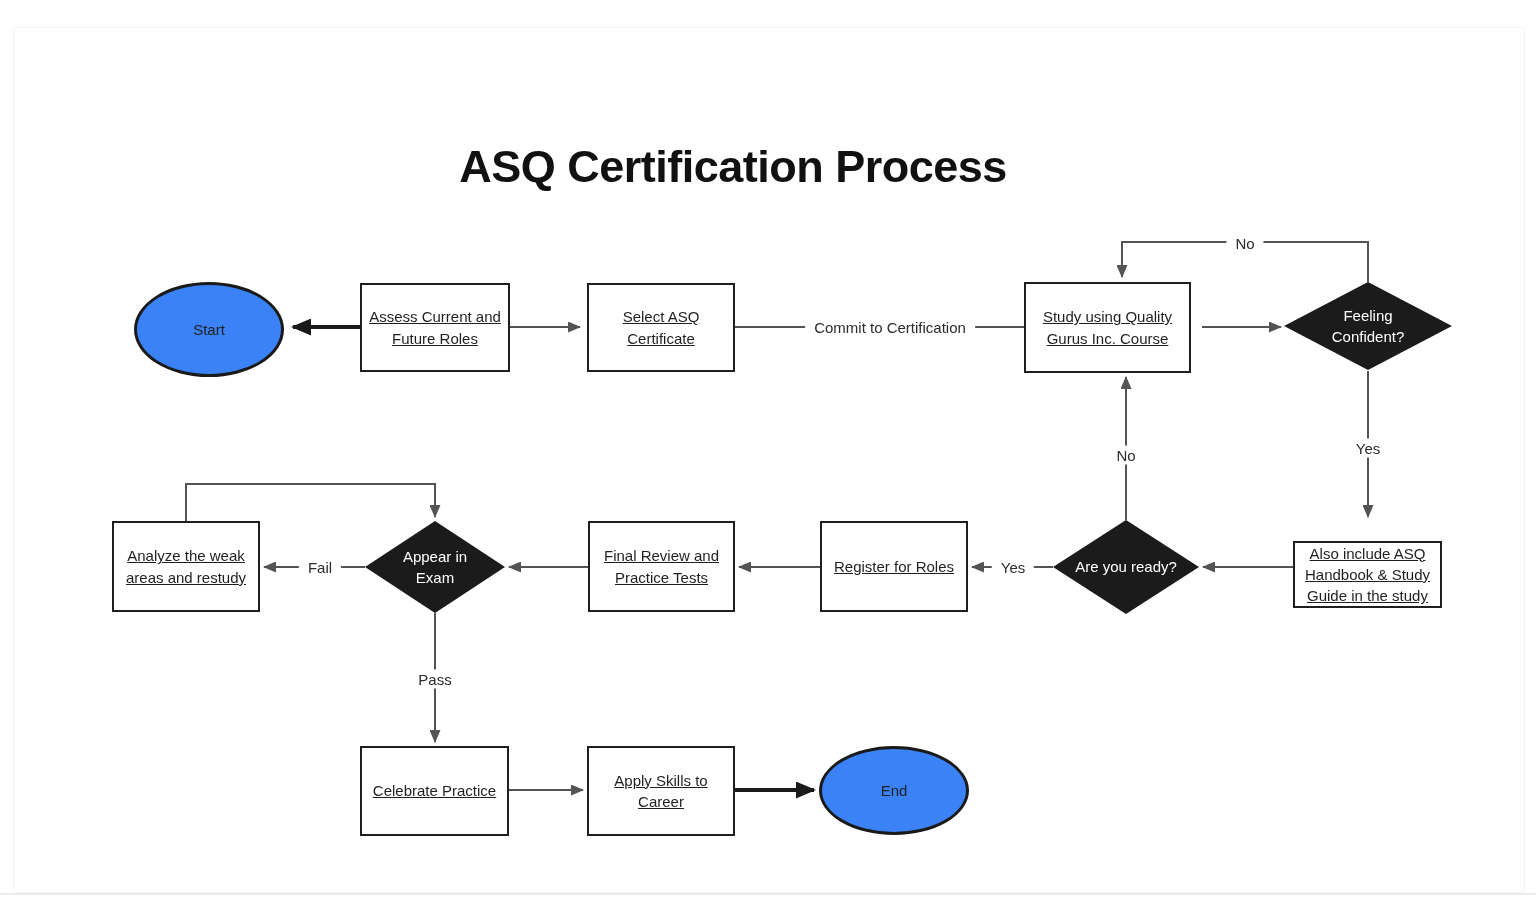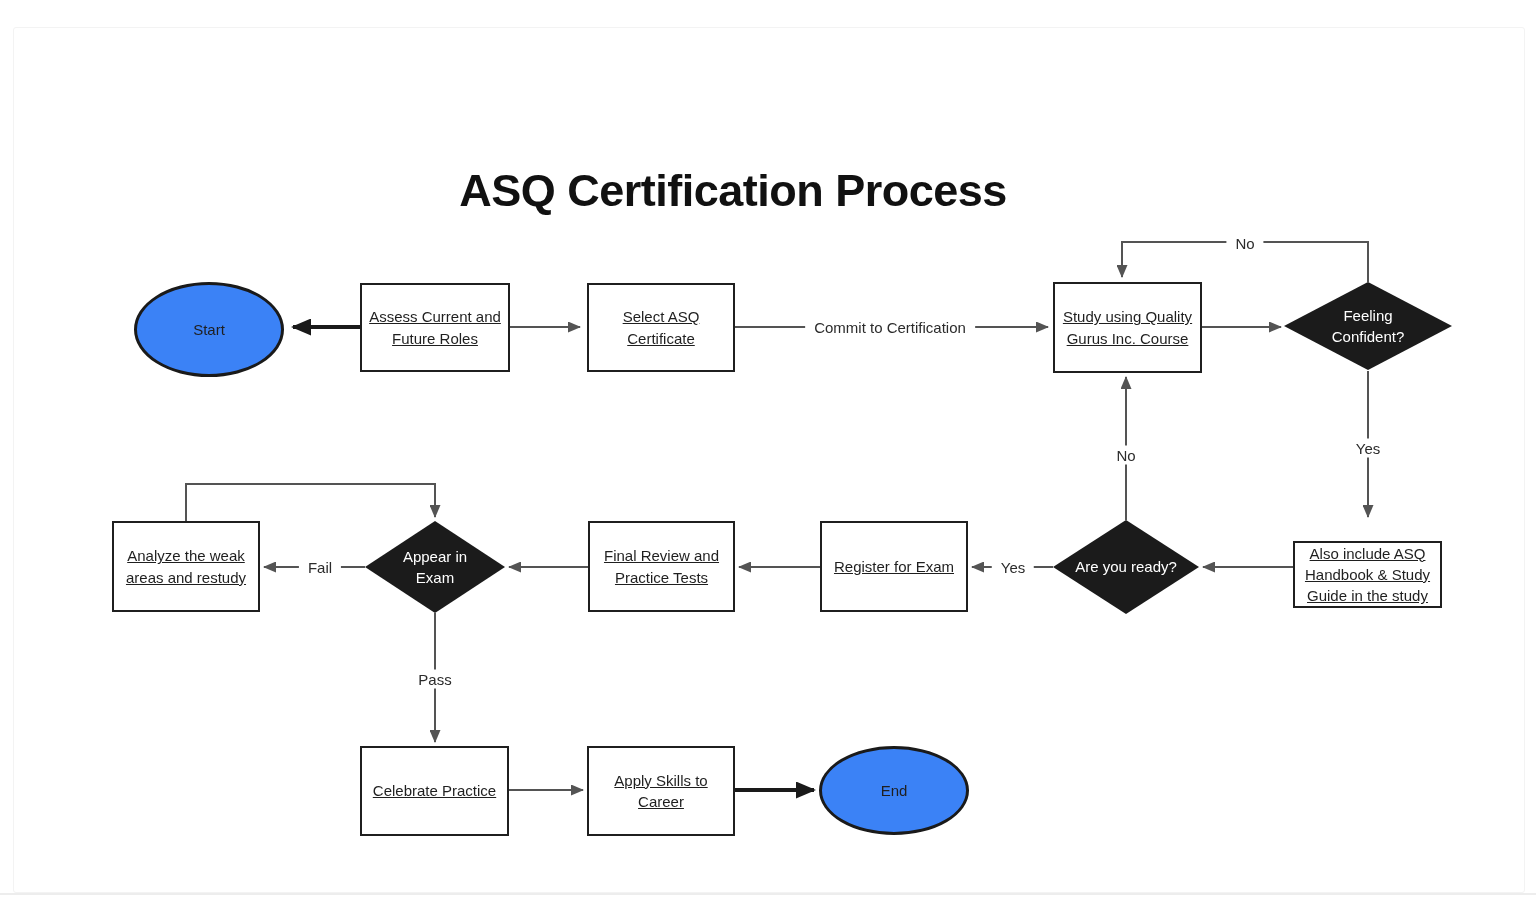--- a/index.html
+++ b/index.html
@@ -12,21 +12,21 @@
     --canvas-bg:#ffffff;
     --card-border:#f3f3f3;
     --footer-line:#ededed;
   }
   *{box-sizing:border-box;margin:0;padding:0}
   html,body{background:var(--canvas-bg);}
   body{font-family:"Liberation Sans",sans-serif;color:var(--text);}
   .canvas{position:relative;width:1536px;height:908px;background:var(--canvas-bg);overflow:hidden;}
   .card{position:absolute;left:13px;top:27px;width:1512px;height:866px;border:1px solid var(--card-border);border-radius:3px;pointer-events:none;}
   .footer-line{position:absolute;left:0;top:893px;width:1536px;height:2px;background:var(--footer-line);}
-  .title{position:absolute;left:733px;top:141px;transform:translateX(-50%);font-size:45px;font-weight:700;white-space:nowrap;color:#111;letter-spacing:-0.5px;margin-top:24px;}
+  .title{position:absolute;left:733px;top:141px;transform:translateX(-50%);font-size:45px;font-weight:700;white-space:nowrap;color:#111;letter-spacing:-0.5px;}
   svg.wires{position:absolute;left:0;top:0;width:1536px;height:908px;}
   .node{position:absolute;display:flex;align-items:center;justify-content:center;text-align:center;font-size:15px;line-height:1.42;}
   .proc{border:2px solid var(--shape-outline);background:#fff;padding:4px 6px;text-decoration:underline;}
   .term{border:3px solid var(--arrow-emphasis);background:#3b82f6;border-radius:50%;}
   .decision{background:var(--decision-fill);color:var(--decision-text);clip-path:polygon(50% 0,100% 50%,50% 100%,0 50%);padding:0 22px;}
   .elabel{position:absolute;transform:translate(-50%,-50%);background:#fff;padding:1px 9px;font-size:15px;color:#2b2b2b;white-space:nowrap;text-align:right;}
 </style>
 </head>
 <body>
 
@@ -74,38 +74,38 @@
 
   <div class="node term" style="left:134px;top:282px;width:150px;height:95px">
     <span>Start</span>
   </div>
   <div class="node proc" style="left:360px;top:283px;width:150px;height:89px">
     <span>Assess Current and Future Roles</span>
   </div>
   <div class="node proc" style="left:587px;top:283px;width:148px;height:89px">
     <span>Select ASQ Certificate</span>
   </div>
-  <div class="node proc" style="left:1053px;top:282px;width:149px;height:91px;padding:1px 2px">
+  <div class="node proc" style="left:1024px;top:282px;width:167px;height:91px;padding:1px 2px">
     <span>Study using Quality Gurus Inc. Course</span>
   </div>
   <div class="node decision" style="left:1284px;top:282px;width:168px;height:88px">
     <span>Feeling Confident?</span>
   </div>
 
   <div class="node proc" style="left:112px;top:521px;width:148px;height:91px">
     <span>Analyze the weak areas and restudy</span>
   </div>
   <div class="node decision" style="left:365px;top:521px;width:140px;height:92px">
     <span>Appear in Exam</span>
   </div>
   <div class="node proc" style="left:588px;top:521px;width:147px;height:91px">
     <span>Final Review and Practice Tests</span>
   </div>
   <div class="node proc" style="left:820px;top:521px;width:148px;height:91px">
-    <span>Register for Exam</span>
+    <span>Register for Roles</span>
   </div>
   <div class="node decision" style="left:1053px;top:520px;width:146px;height:94px">
     <span>Are you ready?</span>
   </div>
   <div class="node proc" style="left:1293px;top:541px;width:149px;height:67px;padding:20px 3px">
     <span>Also include ASQ Handbook &amp; Study Guide in the study</span>
   </div>
 
   <div class="node proc" style="left:360px;top:746px;width:149px;height:90px">
     <span>Celebrate Practice</span>

